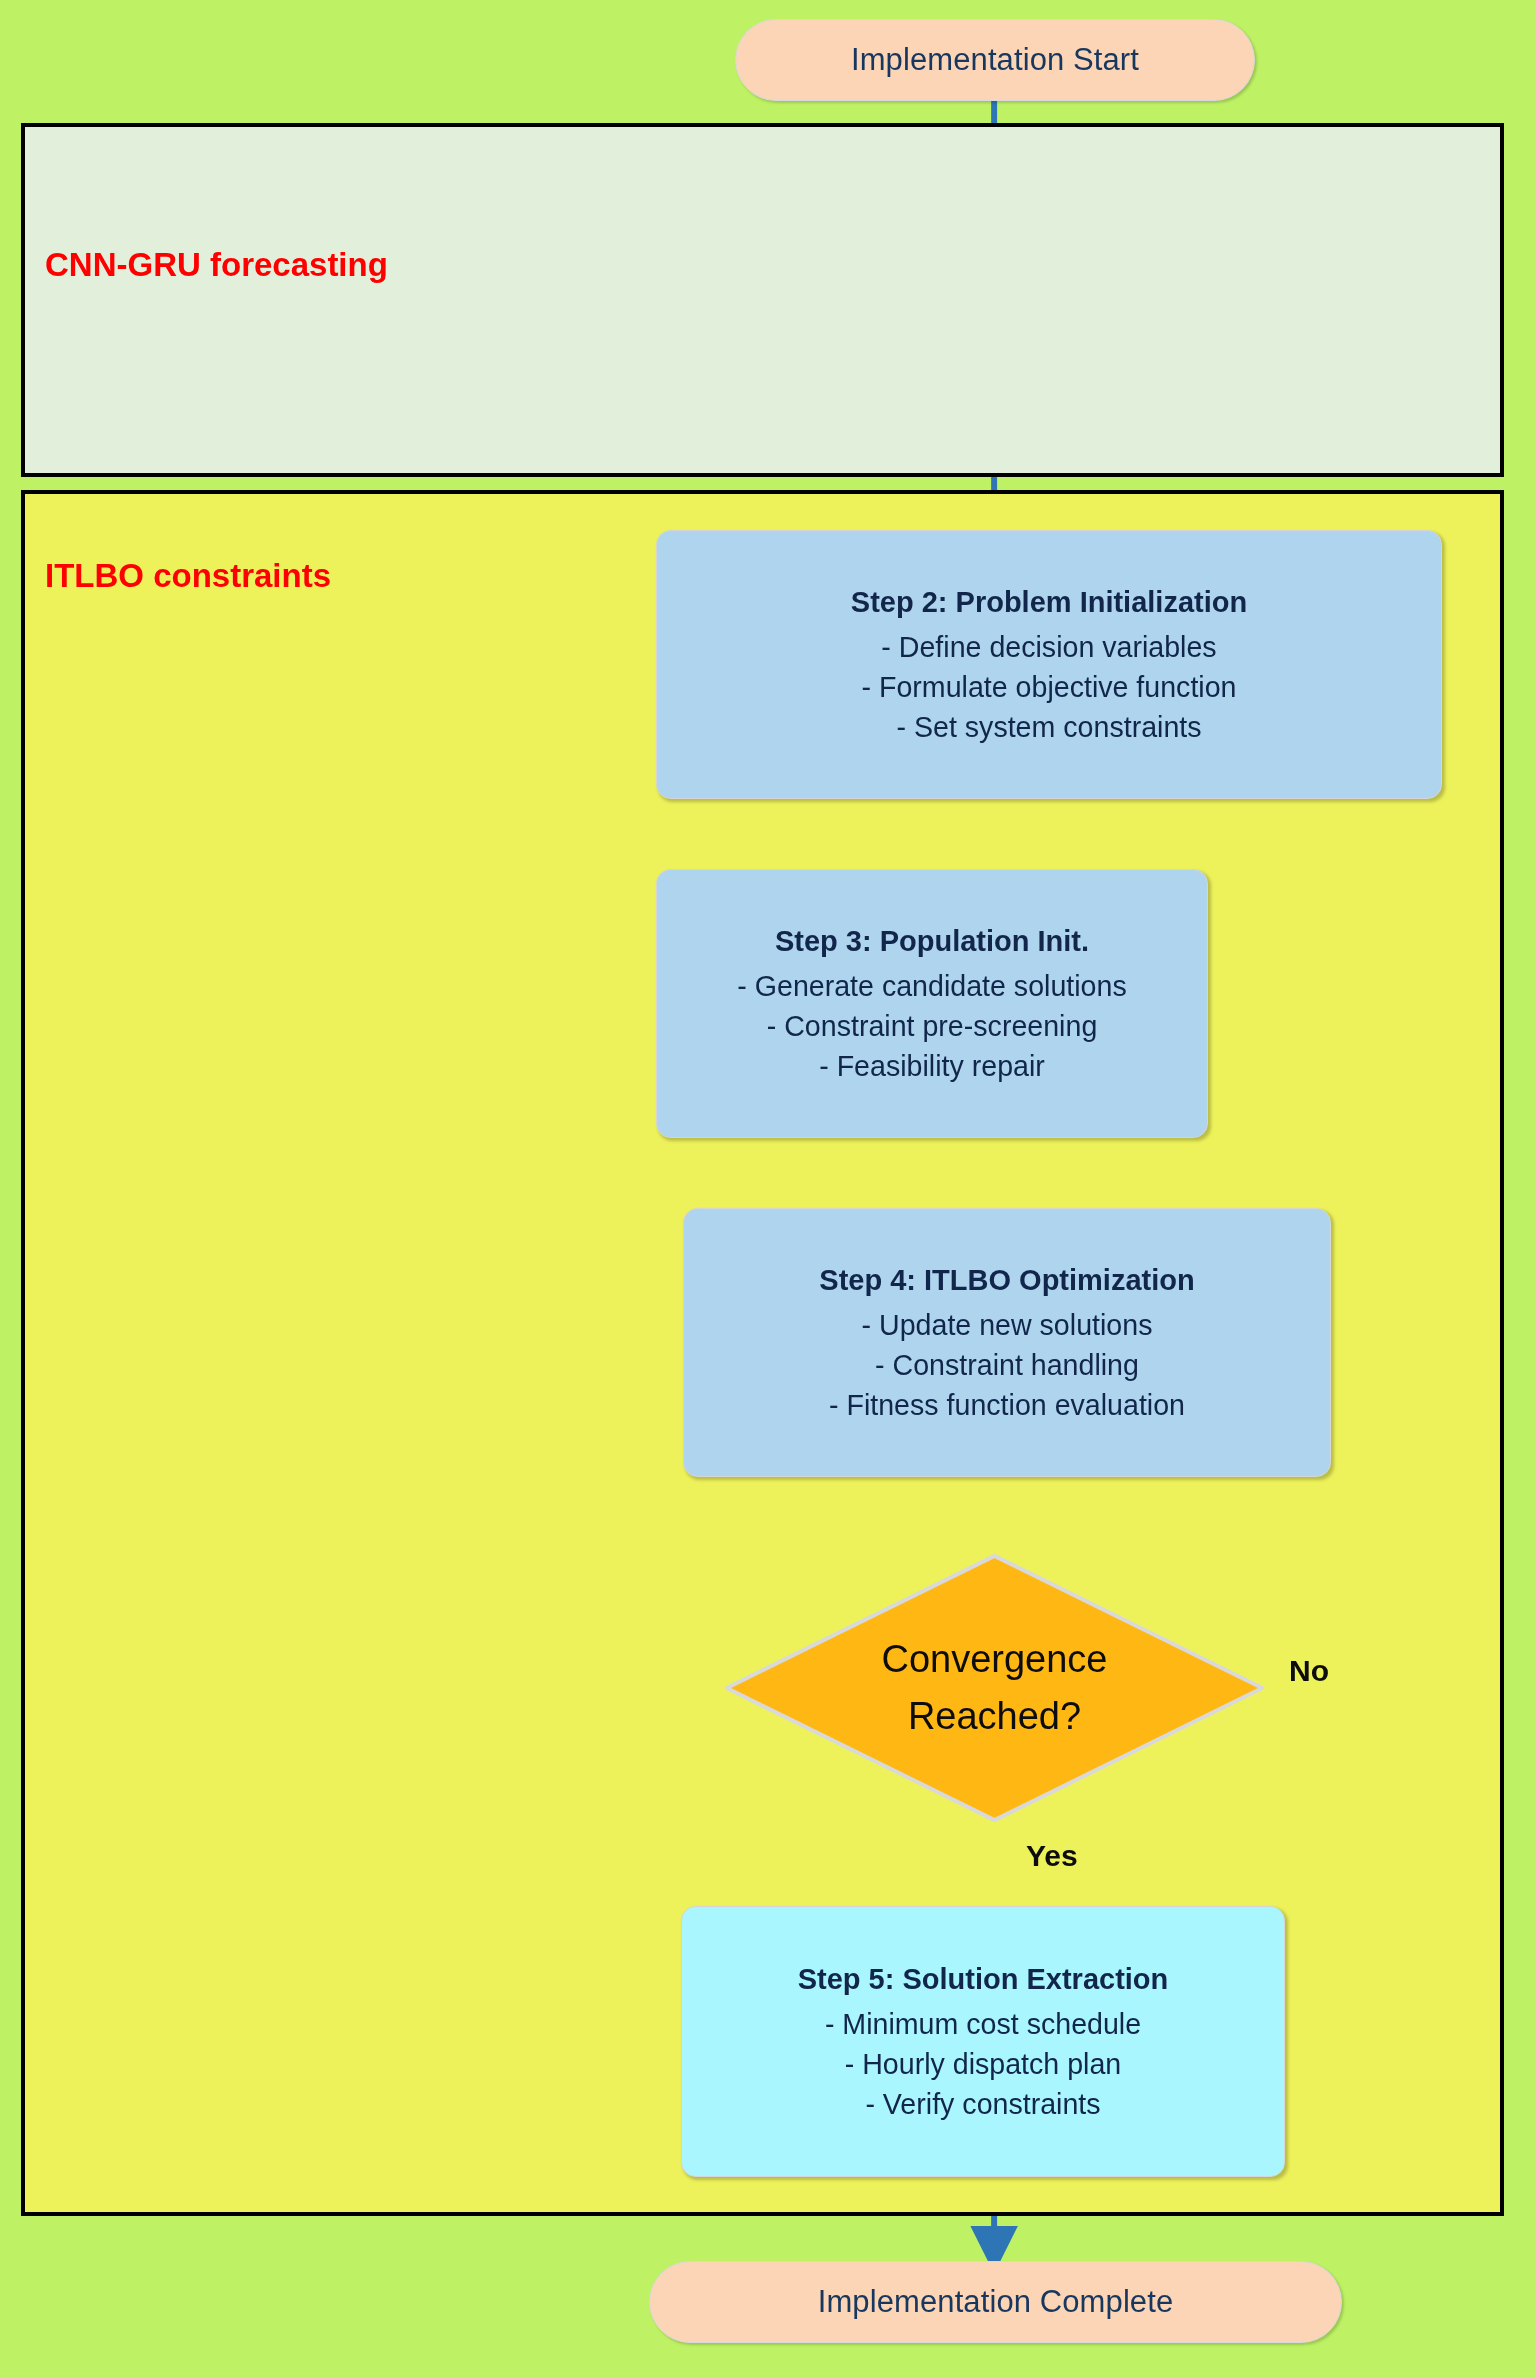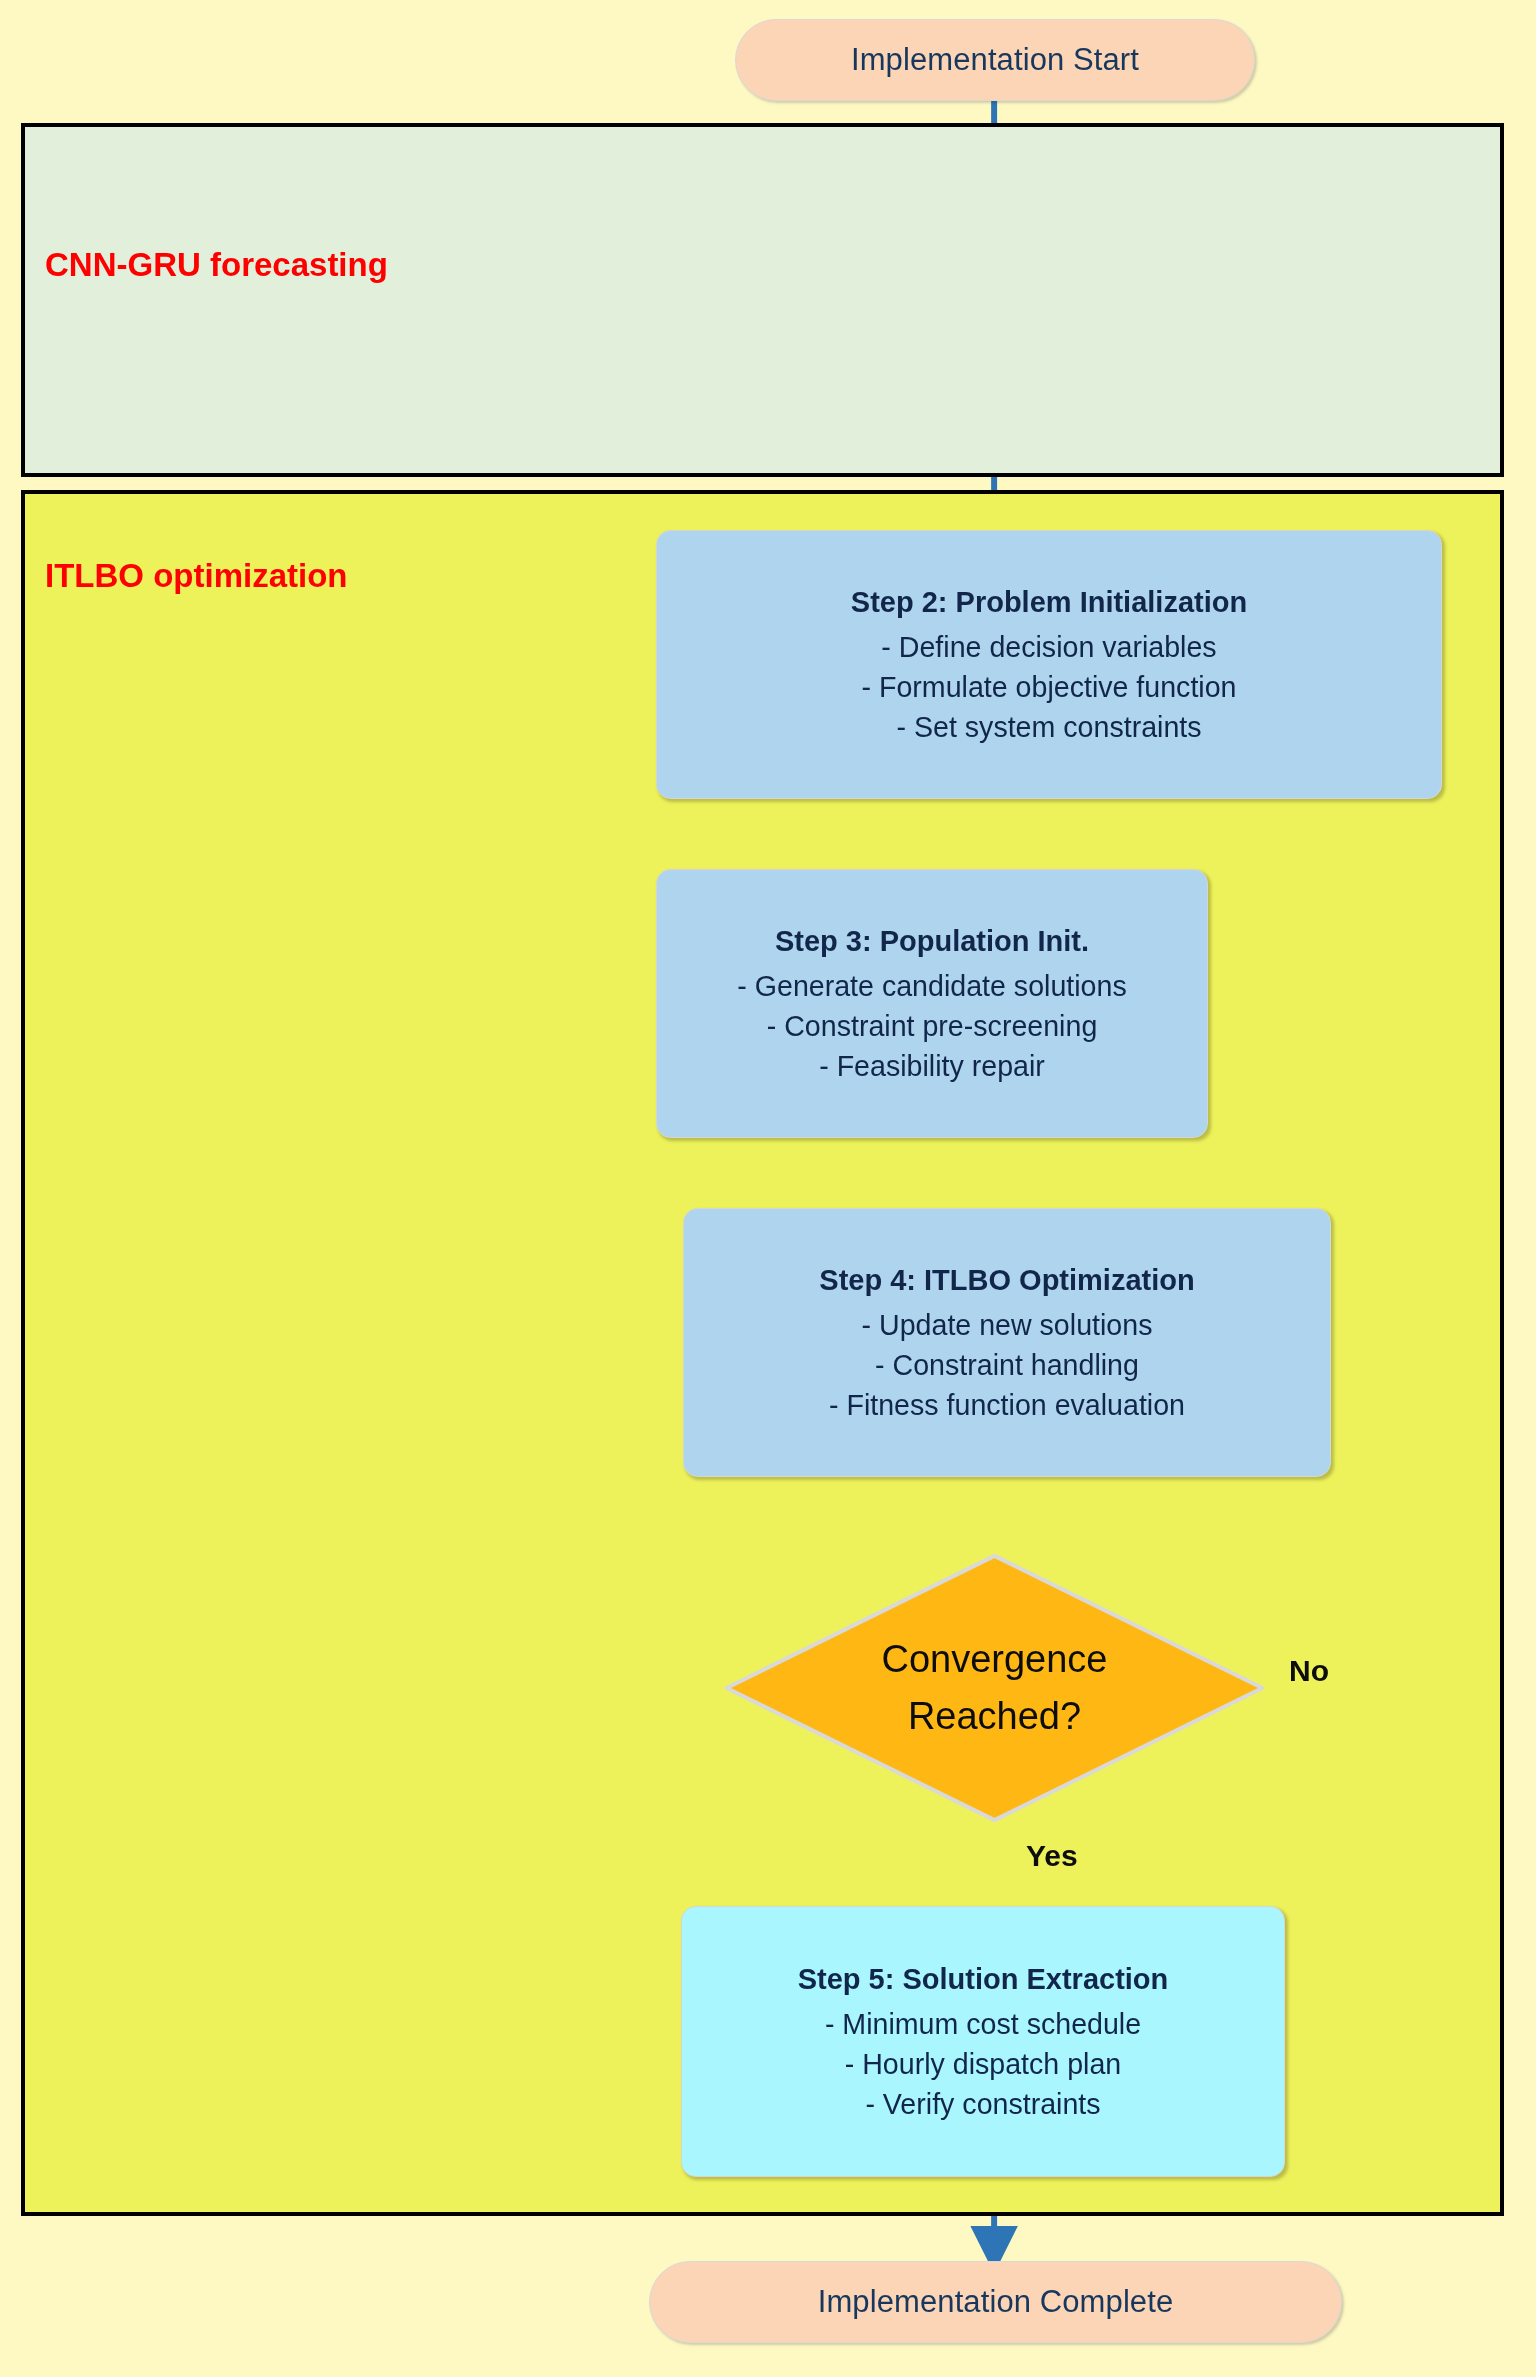--- a/index.html
+++ b/index.html
@@ -1,17 +1,17 @@
 <!DOCTYPE html>
 <html style="font-size:10.6px"><head>
 <meta charset="utf-8">
 <style>
   html,body{margin:0;padding:0;background:#ffffff;}
   body{font-family:"Liberation Sans",sans-serif;}
-  #page{position:relative;width:1536px;height:2377px;background:#fef9c3;overflow:hidden;}
+  #page{position:relative;width:1536px;height:2377px;background:#bef264;overflow:hidden;}
 
   .term{
     position:absolute;background:#FBD5B5;border:1.3px solid #d9d9d9;border-radius:48px;
     display:flex;align-items:center;justify-content:center;text-align:center;
     color:#17375E;font-size:31px;font-weight:400;letter-spacing:0.1px;
     box-shadow:2px 2px 2.7px rgba(0,0,0,.18);
   }
 
   .panel{position:absolute;border:4.6px solid #000;box-sizing:border-box;}
   .panel-green{background:#E2EFDA;}
@@ -80,21 +80,21 @@
 
   <div class="term" style="left:735px;top:18.6px;width:518px;height:80px;">
     <span>Implementation Start</span>
   </div>
 
   <div class="panel panel-green" style="left:20.6px;top:123px;width:1483px;height:354px;"></div>
   <div class="panel-title" style="left:45px;top:206px;margin-top:40px;">CNN-GRU forecasting</div>
 
 
   <div class="panel panel-yellow" style="left:20.6px;top:490px;width:1483px;height:1726px;"></div>
-  <div class="panel-title" style="left:45px;top:557px;">ITLBO optimization</div>
+  <div class="panel-title" style="left:45px;top:557px;">ITLBO constraints</div>
 
   <div class="node node-blue" style="left:656px;top:530px;width:786px;height:269px;">
     <div class="ttl">Step 2: Problem Initialization</div>
     <div class="li">- Define decision variables</div>
     <div class="li">- Formulate objective function</div>
     <div class="li">- Set system constraints</div>
   </div>
 
   <div class="node node-blue" style="left:656px;top:869px;width:552px;height:269px;">
     <div class="ttl">Step 3: Population Init.</div>

